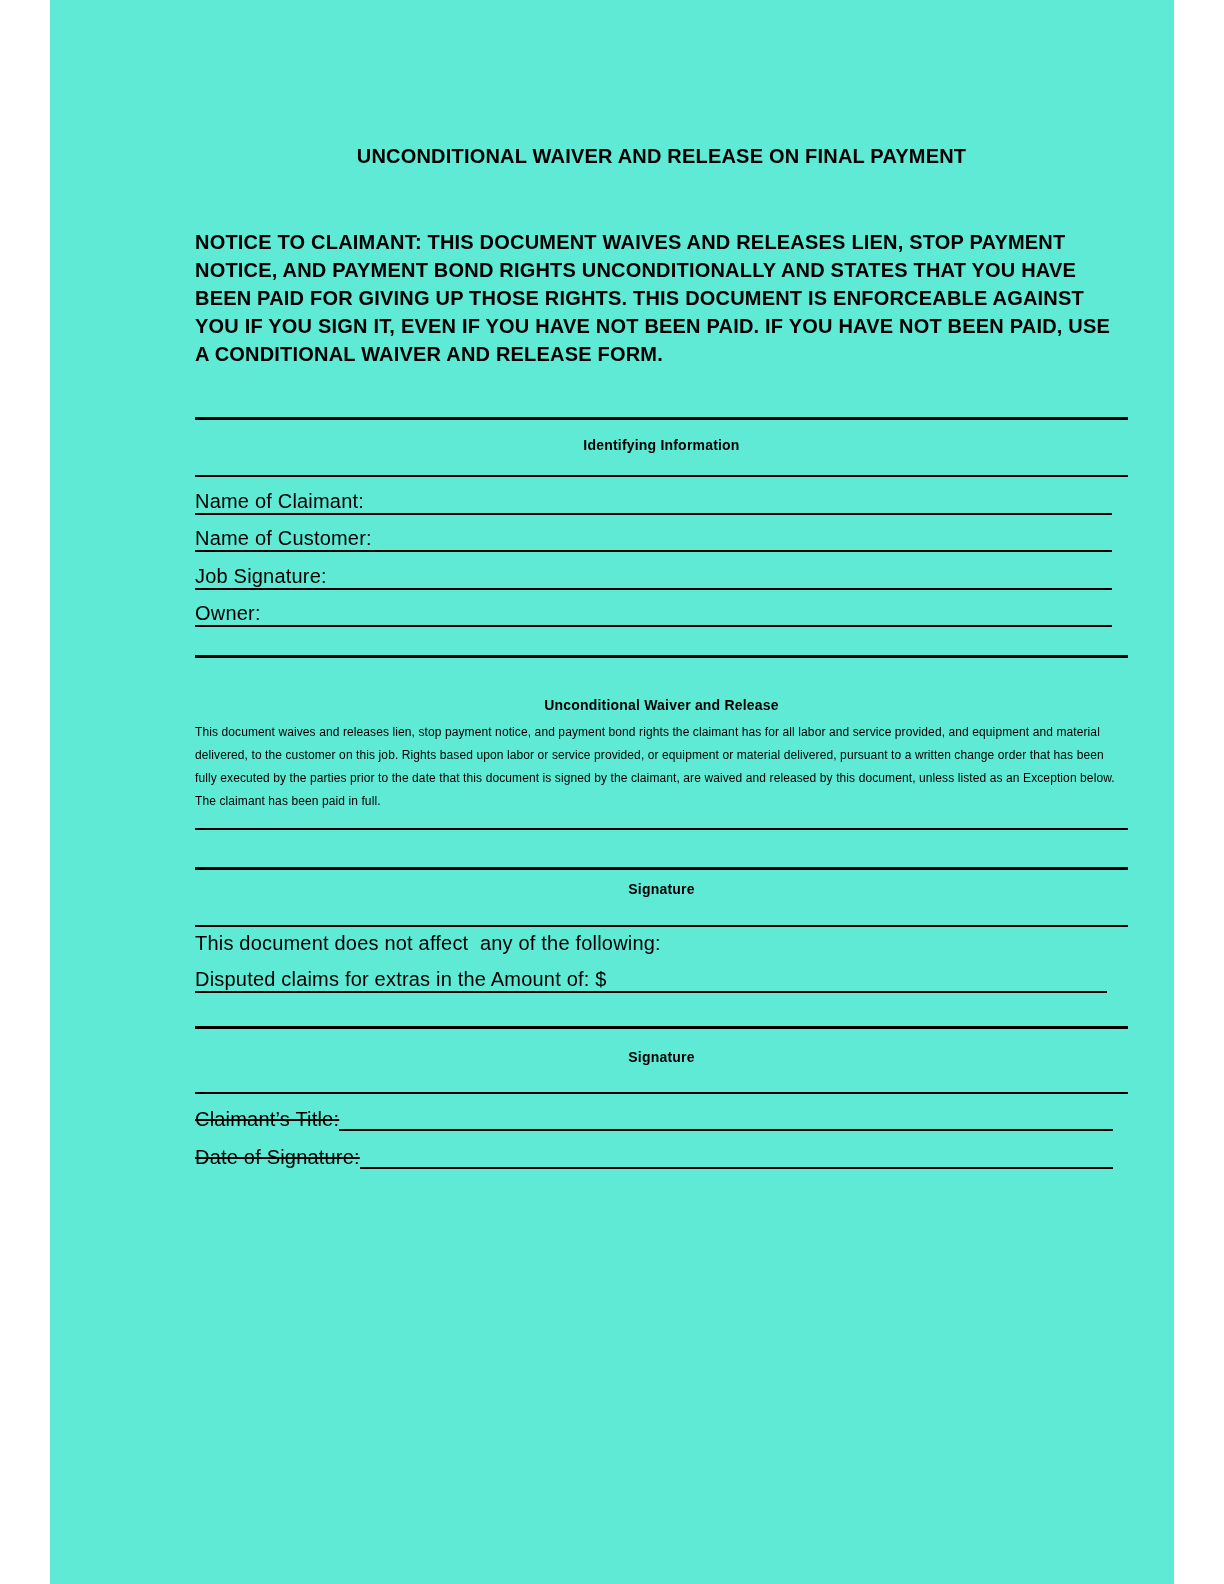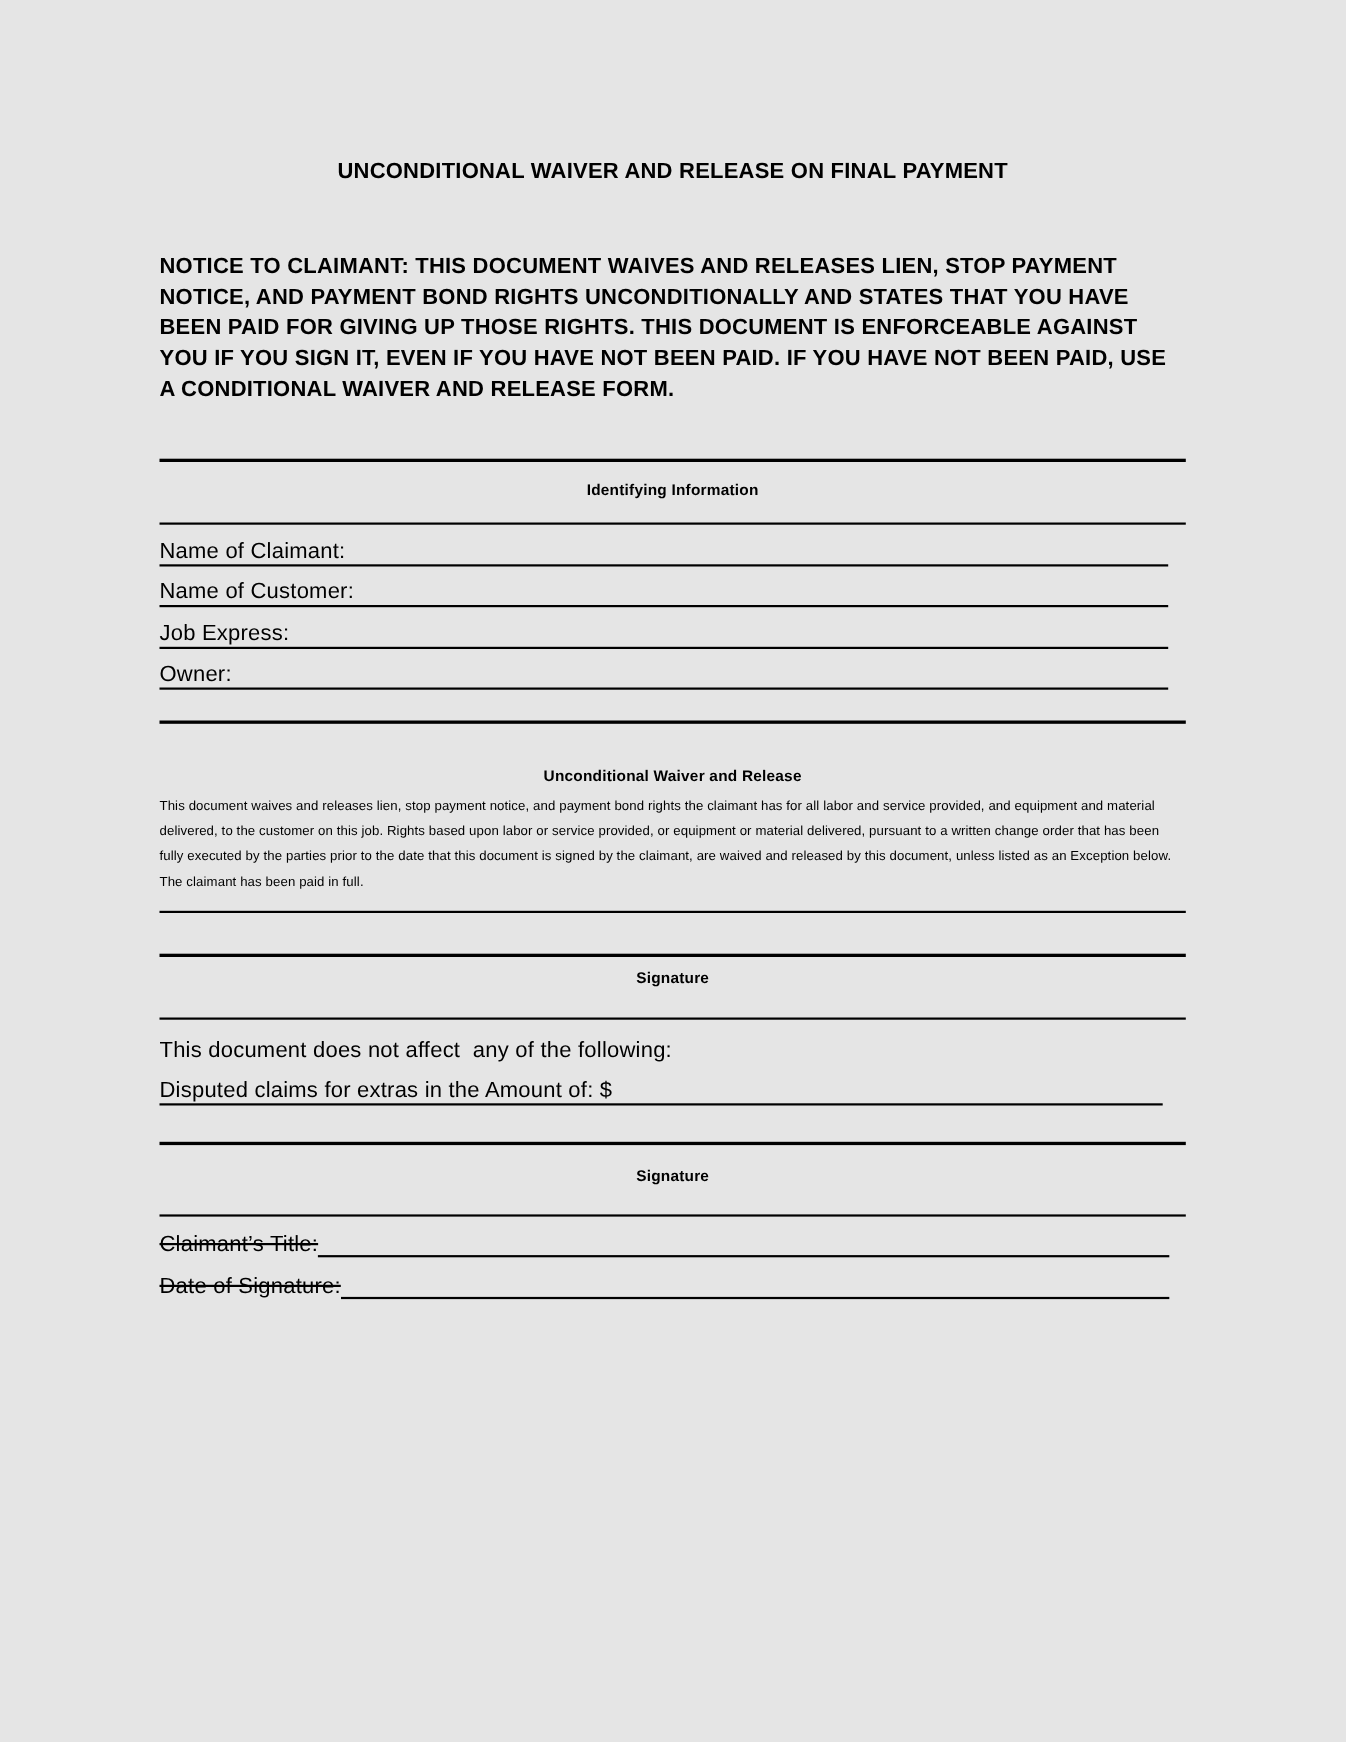--- a/index.html
+++ b/index.html
@@ -1,21 +1,21 @@
 <!DOCTYPE html>
 <html><head>
 <meta charset="utf-8">
 <style>
   * { margin:0; padding:0; box-sizing:border-box; }
   html,body { background:#ffffff; }
   .page {
     position:relative;
-    width:1224px; height:1584px;
+    width:1124px; height:1584px;
     margin:0 auto;
-    background:#e5e5e5;
+    background:#5eead4;
     color:#000000;
     font-family:"Liberation Sans", sans-serif;
     overflow:hidden;
   }
   .content {
     position:absolute;
     left:145px; top:0;
     width:933px;
   }
   .doc-title {
@@ -82,21 +82,21 @@
   .h1  { margin-top:13px; }
   .r2  { margin-top:18px; }
   .rows-identifying { margin-top:0; }
   .r3  { margin-top:28px; }   
   .h2  { margin-top:35px; }
   .p1  { margin-top:4px; }
   .r4  { margin-top:15px; }   
   .r5  { margin-top:37px; }   
   .h3  { margin-top:7px; }
   .r6  { margin-top:24px; }
-  .x1  { margin-top:16px; }
+  .x1  { margin-top:4px; }
   .r7  { margin-top:33px; }   
   .h4  { margin-top:16px; }
   .r8  { margin-top:23px; }
   .footer {
     margin-top:208px;
     font-size:17px; line-height:22px;
     letter-spacing:0.1px;
   }
 </style>
 </head>
@@ -116,21 +116,21 @@
     <div class="rows-identifying">
       <div class="blank-row trim-16">
         <span class="row-label">Name of Claimant:</span>
         <span class="fill" style="border-bottom:none;"></span>
       </div>
       <div class="blank-row trim-16">
         <span class="row-label">Name of Customer:</span>
         <span class="fill" style="border-bottom:none;"></span>
       </div>
       <div class="blank-row trim-16">
-        <span class="row-label">Job Express:</span>
+        <span class="row-label">Job Signature:</span>
         <span class="fill" style="border-bottom:none;"></span>
       </div>
       <div class="blank-row trim-16">
         <span class="row-label">Owner:</span>
         <span class="fill" style="border-bottom:none;"></span>
       </div>
     </div>
 
     <div class="rule thick r3"></div>
     <div class="section-header h2">Unconditional Waiver and Release</div>

